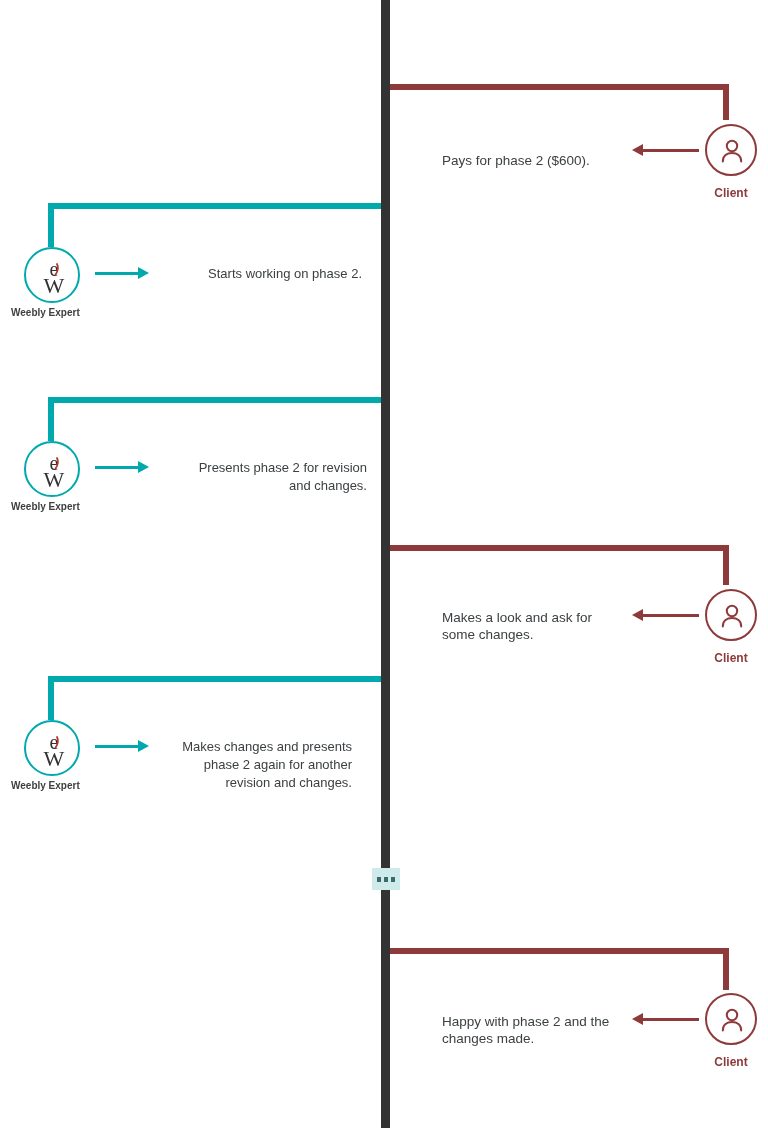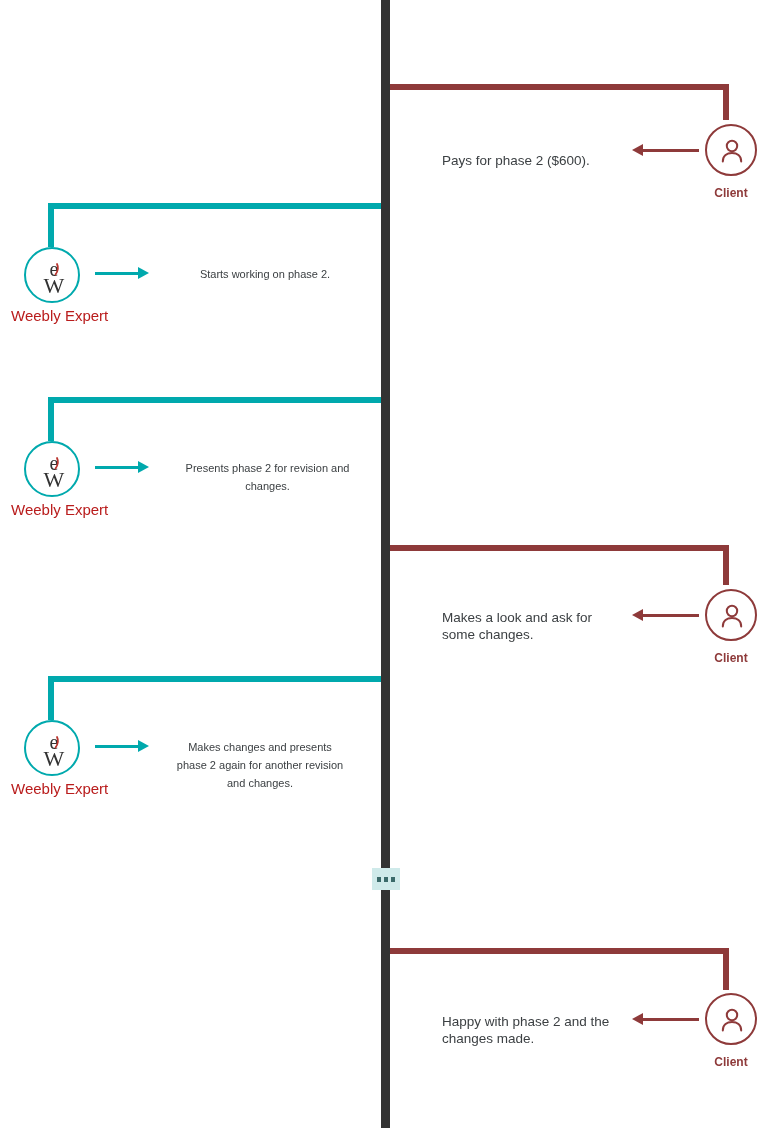--- a/index.html
+++ b/index.html
@@ -102,23 +102,23 @@
     position: absolute;
     width: 56px;
     height: 56px;
     border-radius: 50%;
     border: 2px solid #00a9ad;
     box-sizing: border-box;
   }
   .expert-circle svg { position: absolute; left: 8px; top: 7px; }
   .expert-label {
     position: absolute;
-    color: #b91c1c;
-    font-size: 15px;
-    font-weight: normal;
+    color: #404040;
+    font-size: 10px;
+    font-weight: bold;
     white-space: nowrap;
   }
   .arrow-right {
     position: absolute;
     display: flex;
     align-items: center;
     height: 12px;
   }
   .arrow-right .shaft {
     height: 3px;
@@ -127,23 +127,24 @@
   }
   .arrow-right .head {
     width: 0; height: 0;
     border-top: 6px solid transparent;
     border-bottom: 6px solid transparent;
     border-left: 11px solid #00a9ad;
   }
   .expert-text {
     position: absolute;
     color: #3c4043;
-    font-size: 11px;
+    font-size: 13px;
     line-height: 18px;
-    text-align: center;
+    text-align: right;
+    margin-left: 7px;
   }
   .expert-text p { margin: 0; }
 </style>
 </head>
 <body>
 
 <div id="canvas">
 
   <div class="timeline-bar"></div>
 

